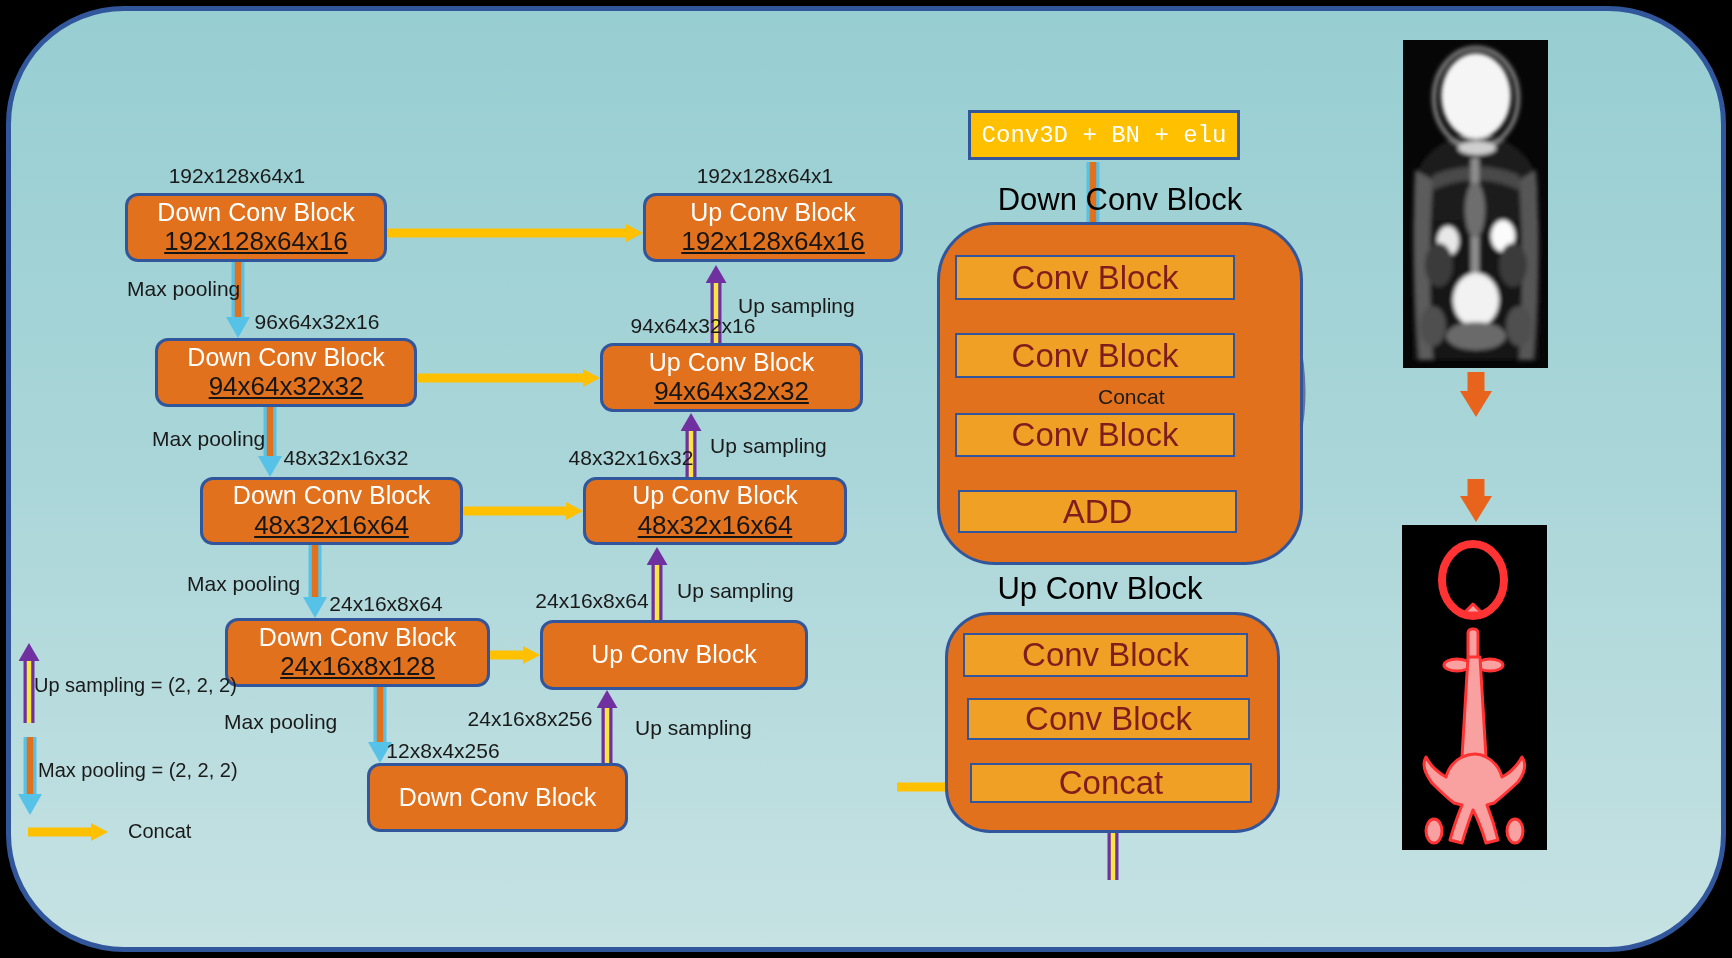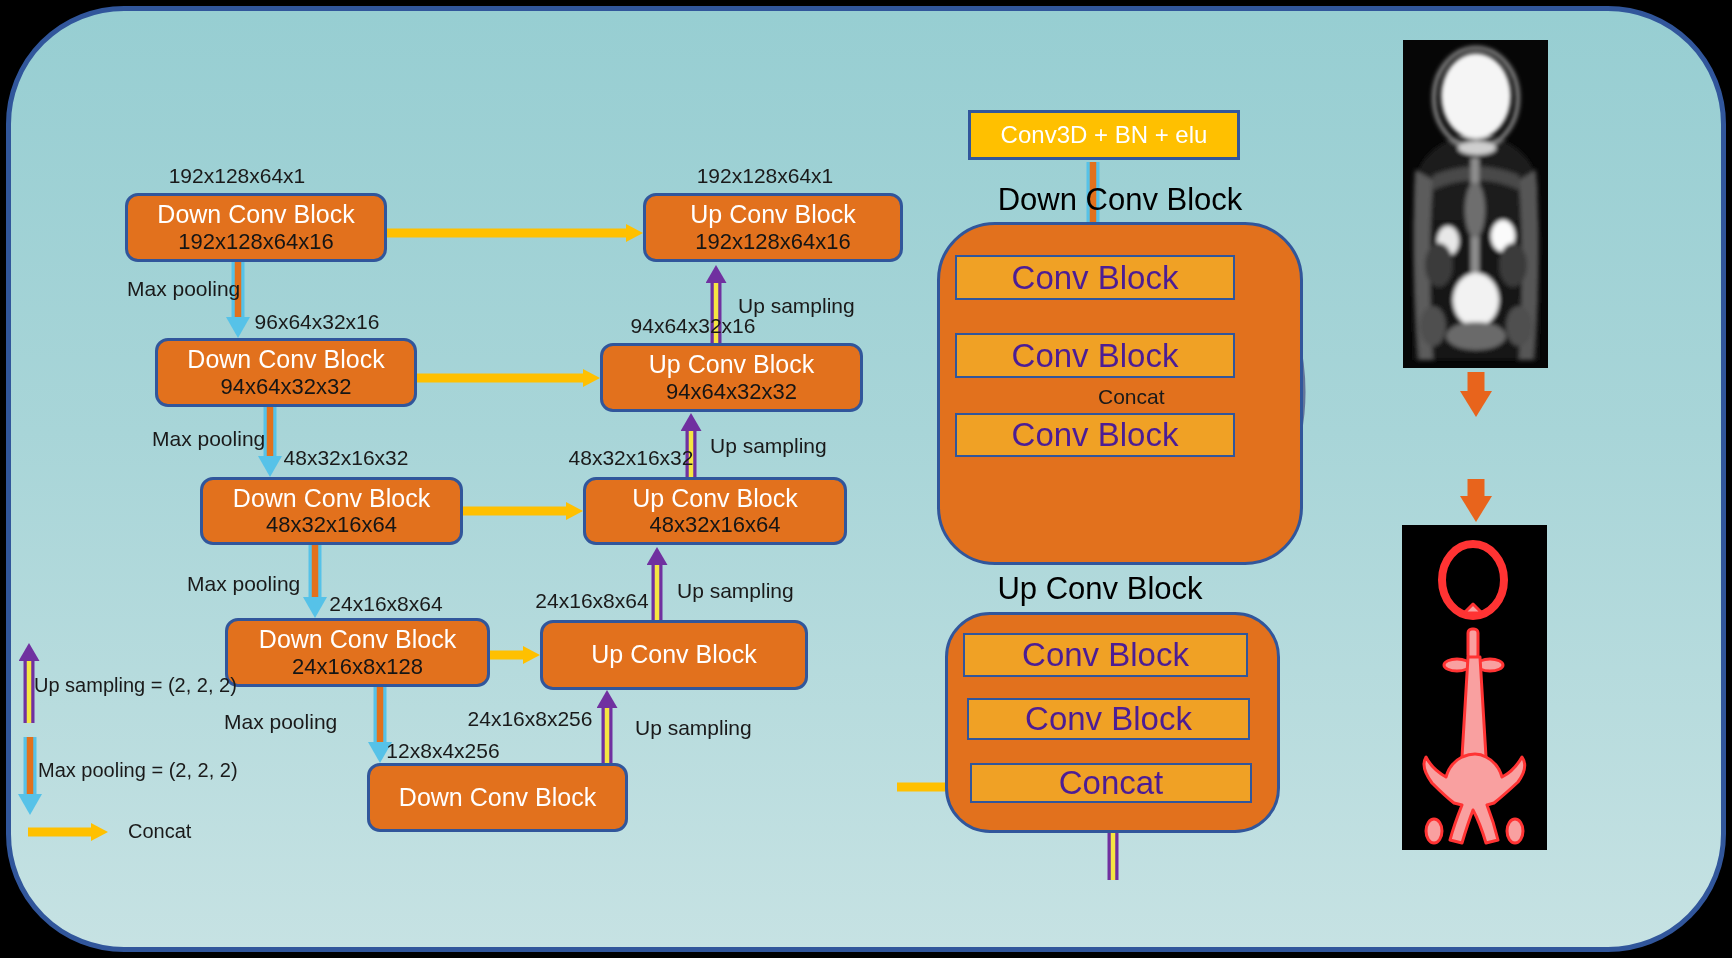--- a/index.html
+++ b/index.html
@@ -6,29 +6,29 @@
   .canvas{position:relative;width:1732px;height:958px;background:#000;overflow:hidden;
           font-family:"Liberation Sans",sans-serif;}
   .panel{position:absolute;left:6px;top:6px;width:1710px;height:936px;
          border:5px solid #31569B;border-radius:118px;
          background:linear-gradient(180deg,#97ced2 0%,#a8d5d8 45%,#c6e2e3 100%);}
   .arrow-layer{position:absolute;left:0;top:0;width:1732px;height:958px;z-index:2;pointer-events:none;}
   .block{position:absolute;z-index:3;background:#E2711D;border:3px solid #31569B;border-radius:13px;
          display:flex;flex-direction:column;align-items:center;justify-content:center;
          color:#fff;box-sizing:border-box;gap:1px;}
   .block-title{font-size:25px;line-height:1.1;}
-  .block-dim{font-size:22px;color:#151515;line-height:1.1;}
+  .block-dim{font-size:26px;color:#151515;line-height:1.1;text-decoration:underline;}
   .lbl{position:absolute;z-index:3;color:#1a1a1a;font-size:21px;white-space:nowrap;}
   .lbl.center{transform:translateX(-50%);text-align:center;}
   .legend-lbl{position:absolute;z-index:3;color:#1a1a1a;font-size:20px;white-space:nowrap;}
   .heading{position:absolute;z-index:3;color:#000;font-size:31px;text-align:center;white-space:nowrap;}
   .gold-box{position:absolute;z-index:3;background:#FFC000;border:3px solid #31569B;color:#fff;
-            font-size:24px;display:flex;align-items:center;justify-content:center;box-sizing:border-box;}
+            font-size:24px;display:flex;align-items:center;justify-content:center;box-sizing:border-box;font-family:Liberation Mono, monospace;}
   .container-block{position:absolute;z-index:2;background:#E2711D;border:3px solid #31569B;box-sizing:border-box;}
-  .inner-box{position:absolute;z-index:4;background:#F0A125;border:2.5px solid #31569B;color:#4c1d95;
+  .inner-box{position:absolute;z-index:4;background:#F0A125;border:2.5px solid #31569B;color:#7f1d1d;
              font-size:33px;display:flex;align-items:center;justify-content:center;box-sizing:border-box;}
   .teal-box{position:absolute;z-index:3;background:#149CA8;border-radius:10px;color:#fff;font-size:20px;
             line-height:1.2;display:flex;align-items:center;justify-content:center;text-align:center;
             box-sizing:border-box;padding:4px 8px;}
   .img-frame{position:absolute;z-index:3;}
 </style>
 </head>
 <body>
 
 <div class="canvas">
@@ -219,20 +219,23 @@
 
   <div class="container-block" style="left:937px;top:222px;width:366px;height:343px;border-radius:58px"></div>
   <div class="inner-box" style="left:955px;top:255px;width:280px;height:45px">
     <span>Conv Block</span>
     </div>
   <div class="inner-box" style="left:955px;top:333px;width:280px;height:45px">
     <span>Conv Block</span>
     </div>
   <div class="inner-box" style="left:955px;top:413px;width:280px;height:44px">
     <span>Conv Block</span>
+    </div>
+  <div class="inner-box" style="left:958px;top:490px;width:279px;height:43px">
+    <span>ADD</span>
     </div>
   <span class="lbl" style="left:1098px;top:385px;z-index:4">Concat</span>
 
   <div class="heading" style="left:960px;top:571px;width:280px">Up Conv Block</div>
   <div class="container-block" style="left:945px;top:612px;width:335px;height:221px;border-radius:45px"></div>
   <div class="inner-box" style="left:963px;top:633px;width:285px;height:44px">
     <span>Conv Block</span>
     </div>
   <div class="inner-box" style="left:967px;top:698px;width:283px;height:42px">
     <span>Conv Block</span>

